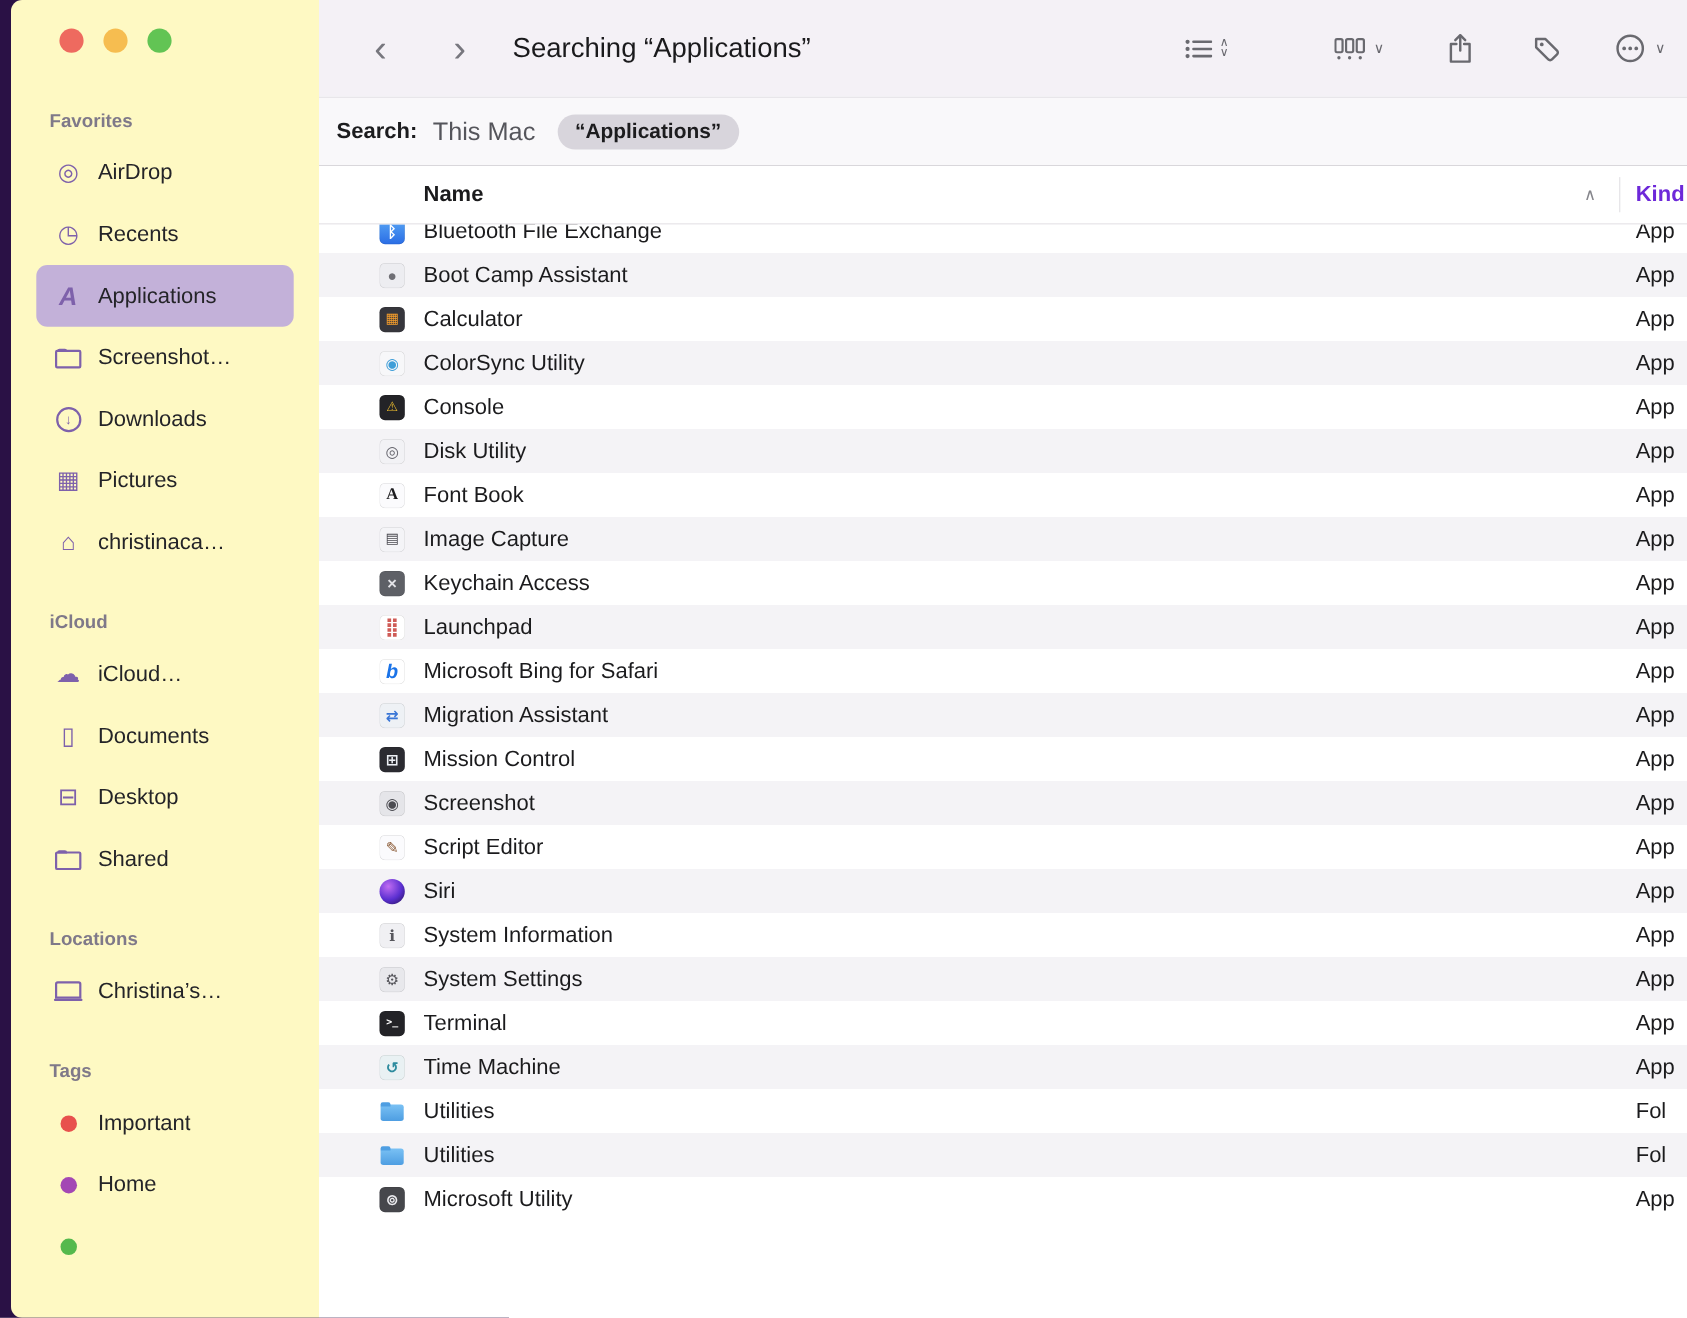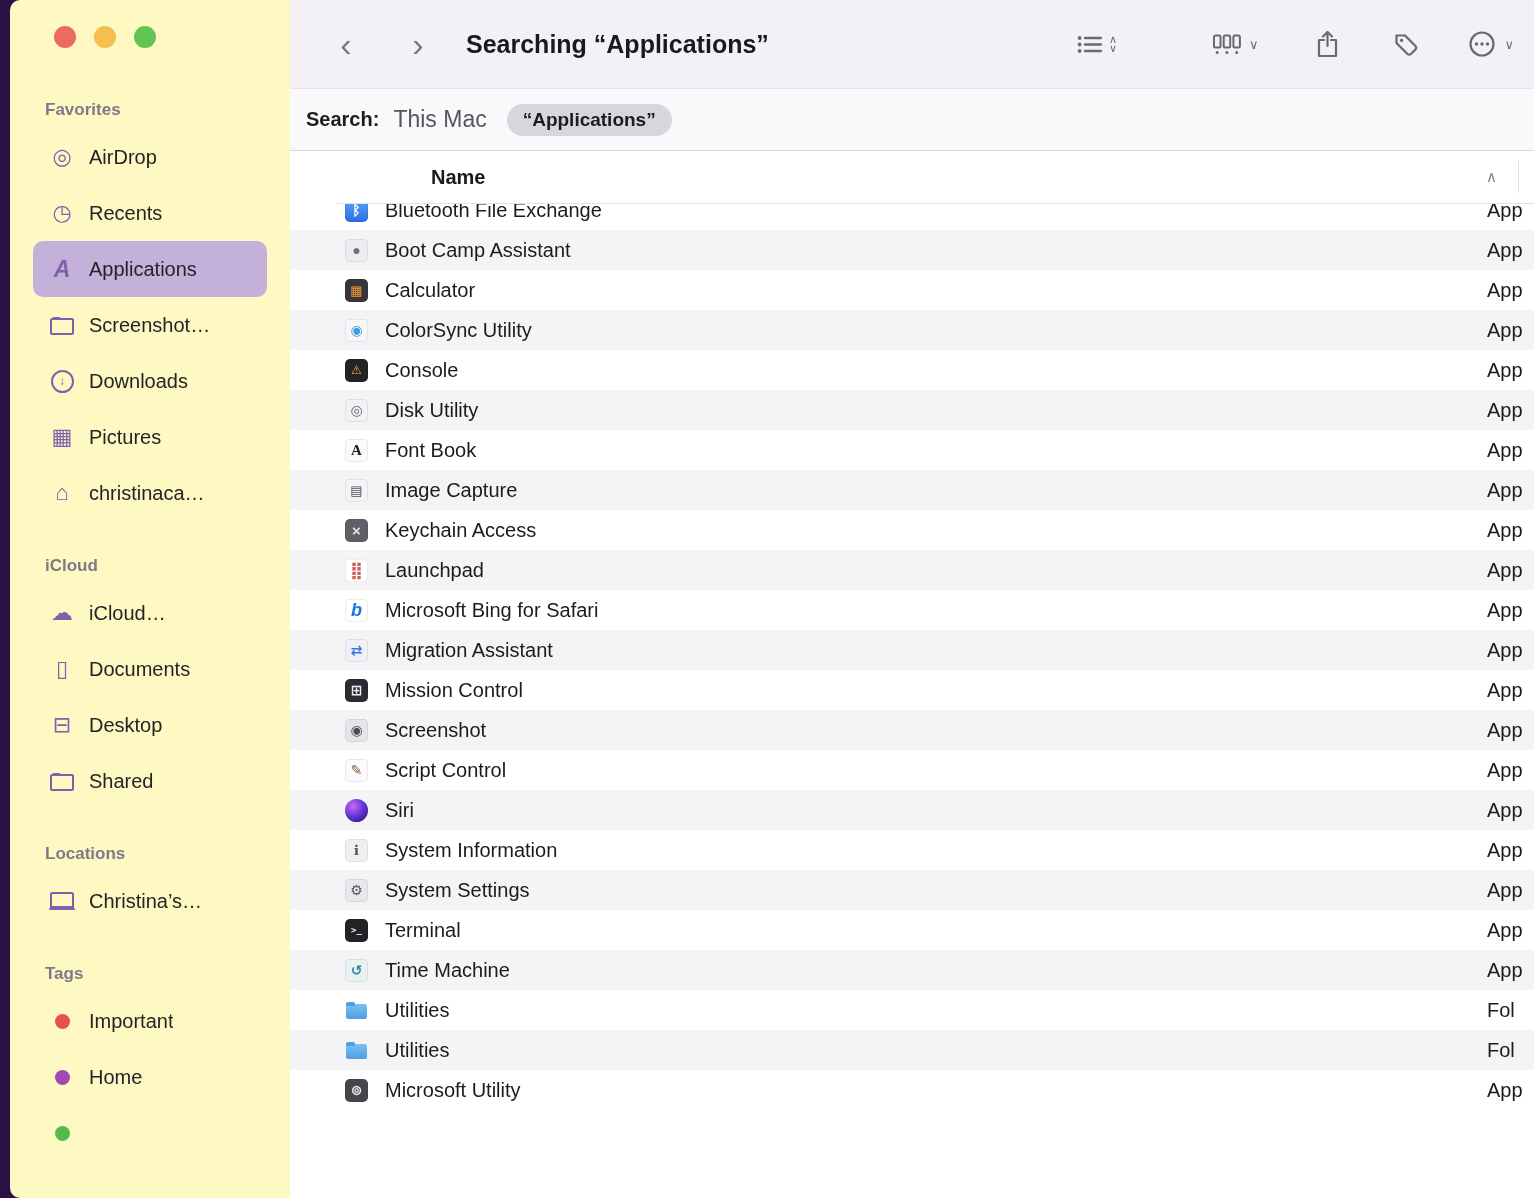--- a/index.html
+++ b/index.html
@@ -71,21 +71,21 @@
   .main { flex:1; min-width:0; background:#fff; display:flex; flex-direction:column; }
   .toolbar {
     height:88px; background:#f4f1f6; display:flex; align-items:center;
     padding:0 20px 0 44px; flex-shrink:0;
   }
   .nav-btn {
     background:none; border:none; font-size:34px; color:#77777e;
     width:24px; line-height:1; padding:0; font-family:inherit;
   }
   .nav-btn + .nav-btn { margin-left:48px; }
-  .win-title { font-size:25px; font-weight:700; color:#1a1a1c; margin-left:36px; white-space:nowrap; }
+  .win-title { font-size:25px; font-weight:400; color:#1a1a1c; margin-left:36px; white-space:nowrap; }
   .tb {
     background:none; border:none; display:flex; align-items:center;
     color:#69696f; padding:0; font-family:inherit;
   }
   .tb svg { display:block; }
   .tb .updown { display:flex; flex-direction:column; margin-left:7px; color:#69696f; }
   .tb .updown span { font-size:11px; line-height:9px; }
   .tb .chev { font-size:13px; color:#69696f; margin-left:8px; }
   .tb-listview { margin-left:auto; }
   .tb-gallery  { margin-left:96px; }
@@ -98,21 +98,21 @@
     padding-left:16px; flex-shrink:0;
   }
   .search-label { font-size:20px; font-weight:700; color:#1c1c1e; }
   .scope { font-size:23px; font-weight:400; color:#55555b; margin-left:14px; }
   .scope.pill {
     background:#d8d5dc; border-radius:16px; padding:5px 16px;
     font-weight:700; color:#1c1c1e; margin-left:20px; font-size:19px;
   }
   .list-header {
     height:53px; background:#fff; border-bottom:1px solid #e4e2e6;
-    display:flex; align-items:center; position:relative; z-index:2; flex-shrink:0;margin-left:46px;
+    display:flex; align-items:center; position:relative; z-index:2; flex-shrink:0;
   }
   .name-h { margin-left:95px; font-size:20px; font-weight:600; color:#1b1b1d; }
   .sort-ind { position:absolute; left:1150px; font-size:15px; color:#85858b; }
   .col-divider { position:absolute; left:1182px; top:10px; bottom:10px; width:1px; background:#e2e0e4; }
   .kind-h { position:absolute; left:1197px; font-size:20px; font-weight:600; color:#6d28d9; }
   .list-body { flex:1; overflow:hidden; margin-top:-14px; position:relative; z-index:1; }
   .row { height:40px; display:flex; align-items:center; background:#fff; position:relative; }
   .row.alt { background:#f4f3f6; }
   .row .name { margin-left:17px; font-size:20px; color:#1b1b1d; white-space:nowrap; }
   .row .kind { position:absolute; left:1197px; font-size:20px; color:#1b1b1d; }
@@ -374,21 +374,21 @@
     <span class="name">Mission Control</span>
     <span class="kind">App</span>
   </div>
         <div class="row alt">
     <span class="li li-screenshot" style="background: rgb(229, 229, 233); color: rgb(76, 76, 82);">◉</span>
     <span class="name">Screenshot</span>
     <span class="kind">App</span>
   </div>
         <div class="row">
     <span class="li li-scripteditor" style="background: rgb(251, 251, 253); color: rgb(138, 90, 53);">✎</span>
-    <span class="name">Script Control</span>
+    <span class="name">Script Editor</span>
     <span class="kind">App</span>
   </div>
         <div class="row alt">
     <span class="li li-siri" style="background: radial-gradient(circle at 35% 30%, rgb(192, 108, 242), rgb(90, 47, 208) 55%, rgb(35, 16, 79)); color: rgb(255, 255, 255);"></span>
     <span class="name">Siri</span>
     <span class="kind">App</span>
   </div>
         <div class="row">
     <span class="li li-sysinfo" style="background: rgb(240, 240, 243); color: rgb(86, 86, 92);">ℹ</span>
     <span class="name">System Information</span>

